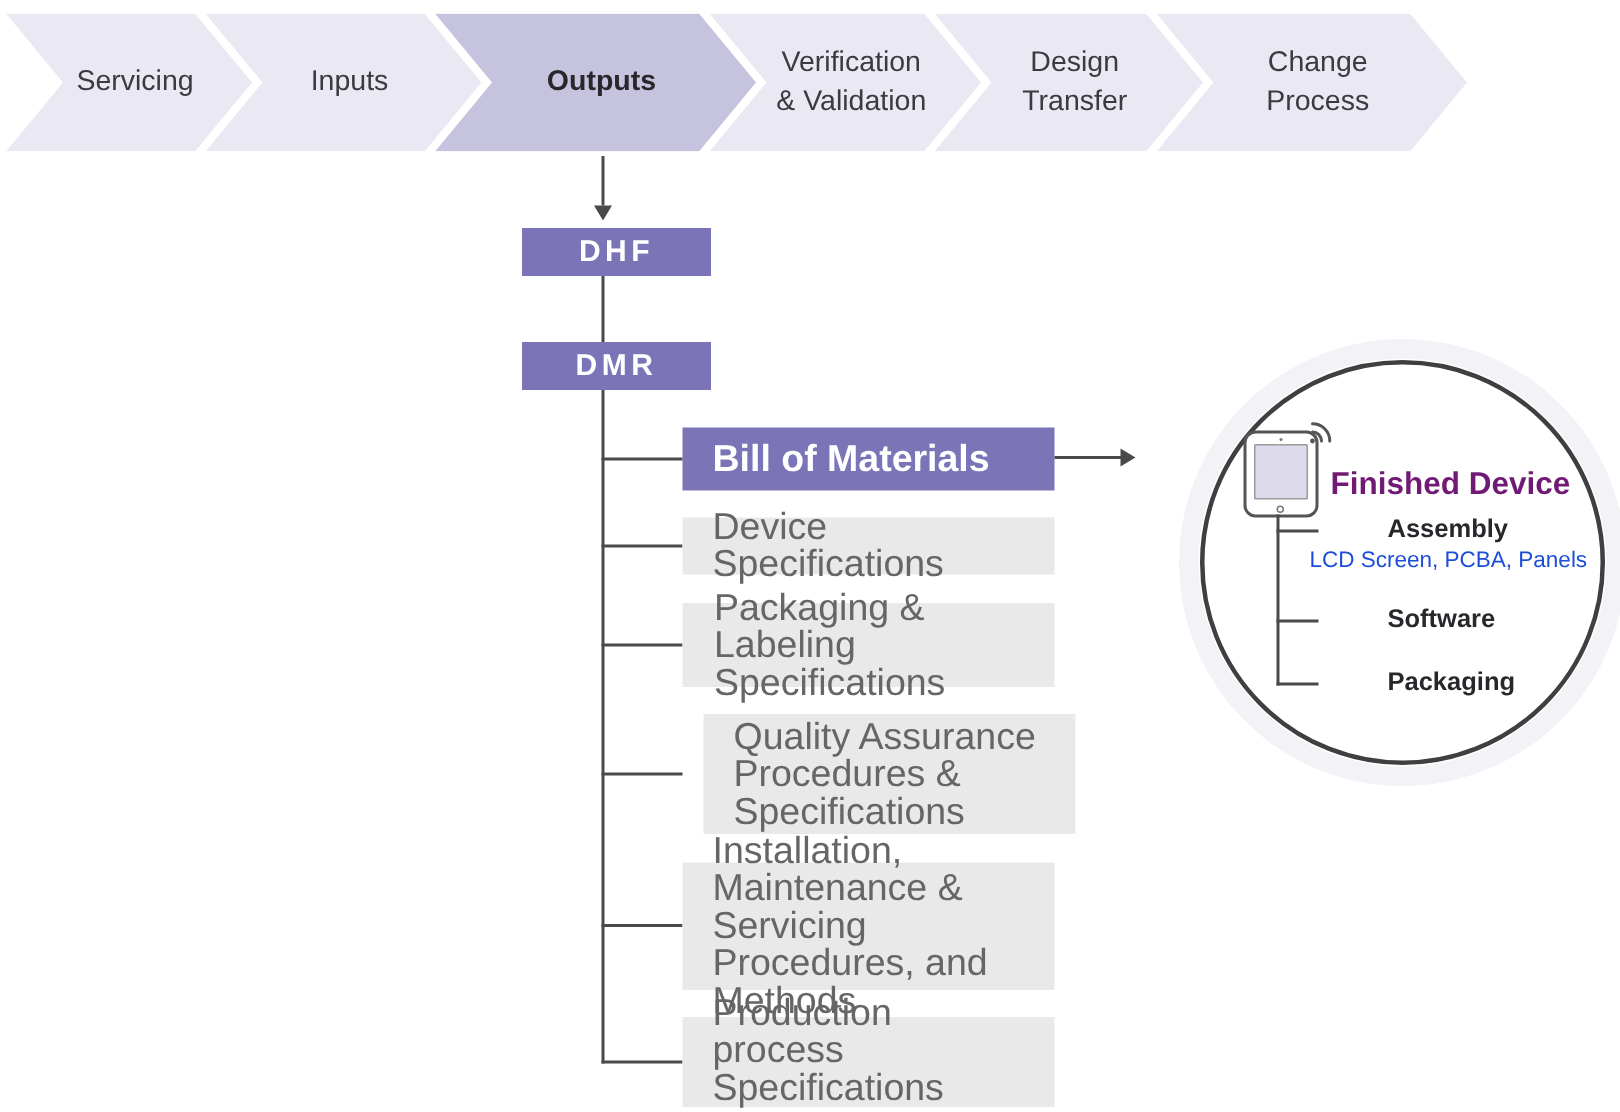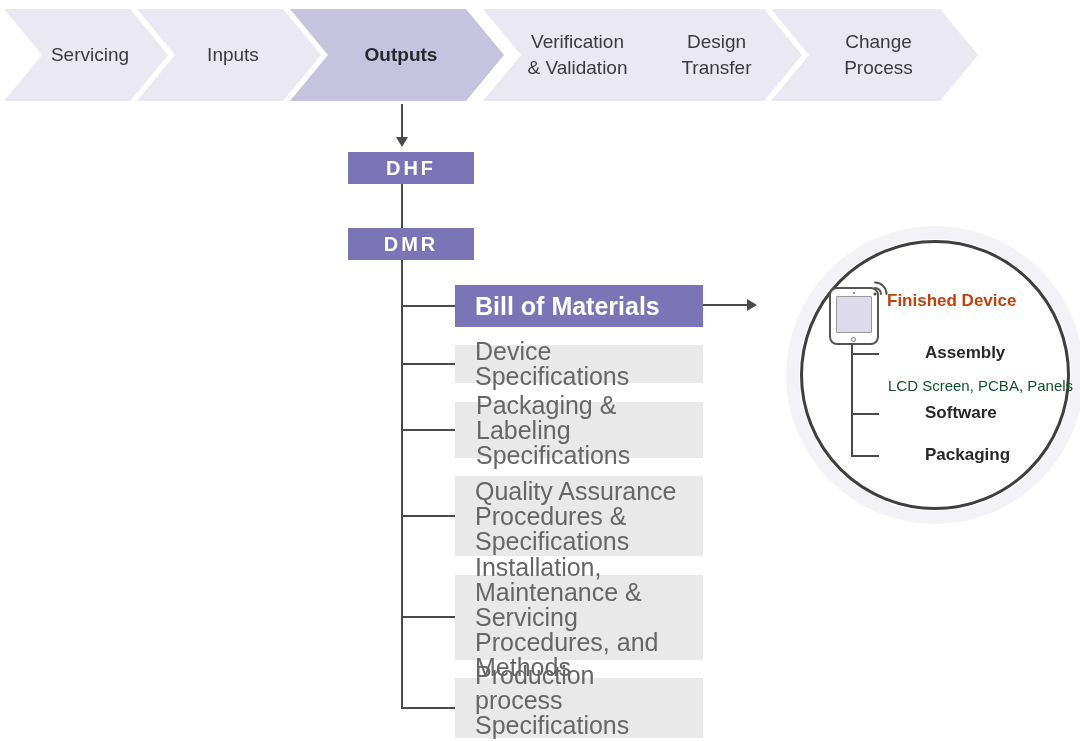--- a/index.html
+++ b/index.html
@@ -13,21 +13,21 @@
     background:#e9e8f3;color:#3a3a40;
     display:flex;align-items:center;justify-content:center;
     text-align:center;font-size:19px;line-height:26px;
     clip-path:polygon(0 0, calc(100% - 38px) 0, 100% 50%, calc(100% - 38px) 100%, 0 100%, 38px 50%);
   }
   .chev .chev-label{white-space:pre-line;padding:0 30px 0 38px;}
   .chev.active{background:#c6c3de;font-weight:bold;color:#28282c;}
   .c0{left:4px;width:164px;}
   .c1{left:137px;width:184px;}
   .c2{left:290px;width:214px;}
-  .c3{left:483px;width:181px;}
+  .c3{left:473px;width:181px;}
   .c4{left:623px;width:179px;}
   .c5{left:771px;width:207px;}
   
   .line{position:absolute;background:#4a4a4a;}
   .arrow-down{
     position:absolute;width:0;height:0;
     border-left:6px solid transparent;border-right:6px solid transparent;
     border-top:10px solid #4a4a4a;
   }
   .arrow-right{
@@ -47,21 +47,21 @@
   .item{
     position:absolute;left:455px;width:248px;
     background:#e9e9e9;color:#666666;font-size:25px;line-height:25px;
     display:flex;align-items:center;box-sizing:border-box;
     padding:0 20px;
   }
   .item.highlight{background:#7b75b8;color:#ffffff;font-weight:bold;}
   .i0{top:285px;height:42px;}
   .i1{top:345px;height:38px;}
   .i2{top:402px;height:56px;padding-left:21px;}
-  .i3{top:476px;height:80px;}
+  .i3{top:476px;height:80px;margin-left:14px;}
   .i4{top:575px;height:85px;}
   .i5{top:678px;height:60px;align-items:flex-end;}
   
   .halo{
     position:absolute;left:786px;top:226px;width:298px;height:298px;
     border:13px solid #f3f2f6;border-radius:50%;box-sizing:border-box;
     background:transparent;
   }
   .circle{
     position:absolute;left:800px;top:240px;width:270px;height:270px;
@@ -79,30 +79,30 @@
   .tablet .cam{
     position:absolute;top:2.5px;left:50%;margin-left:-1px;width:2px;height:2px;
     border-radius:50%;background:#777777;
   }
   .tablet .home{
     position:absolute;bottom:1.5px;left:50%;margin-left:-3px;width:5px;height:5px;
     border:1px solid #777777;border-radius:50%;box-sizing:border-box;background:#fff;
   }
   .wifi{position:absolute;right:-17px;top:-14px;}
   .fd-title{
-    position:absolute;left:84px;top:48px;
-    font-size:17px;font-weight:bold;color:#c2410c;white-space:nowrap;
+    position:absolute;left:84px;top:68px;
+    font-size:21px;font-weight:bold;color:#701a75;white-space:nowrap;
   }
   .comp-label{
     position:absolute;left:85px;font-size:17px;font-weight:bold;color:#28282c;
     white-space:nowrap;
     margin-left:37px;
   }
   .comp-sub{
-    position:absolute;left:85px;font-size:15px;color:#14532d;white-space:nowrap;margin-top:12px;
+    position:absolute;left:70px;font-size:15px;color:#1d4ed8;white-space:nowrap;
   }
   .tree-line{position:absolute;background:#4a4a4a;}
 </style>
 </head>
 <body>
 
 <div class="stage">
 
   <div class="chev c0">
     <span class="chev-label">Servicing</span>

